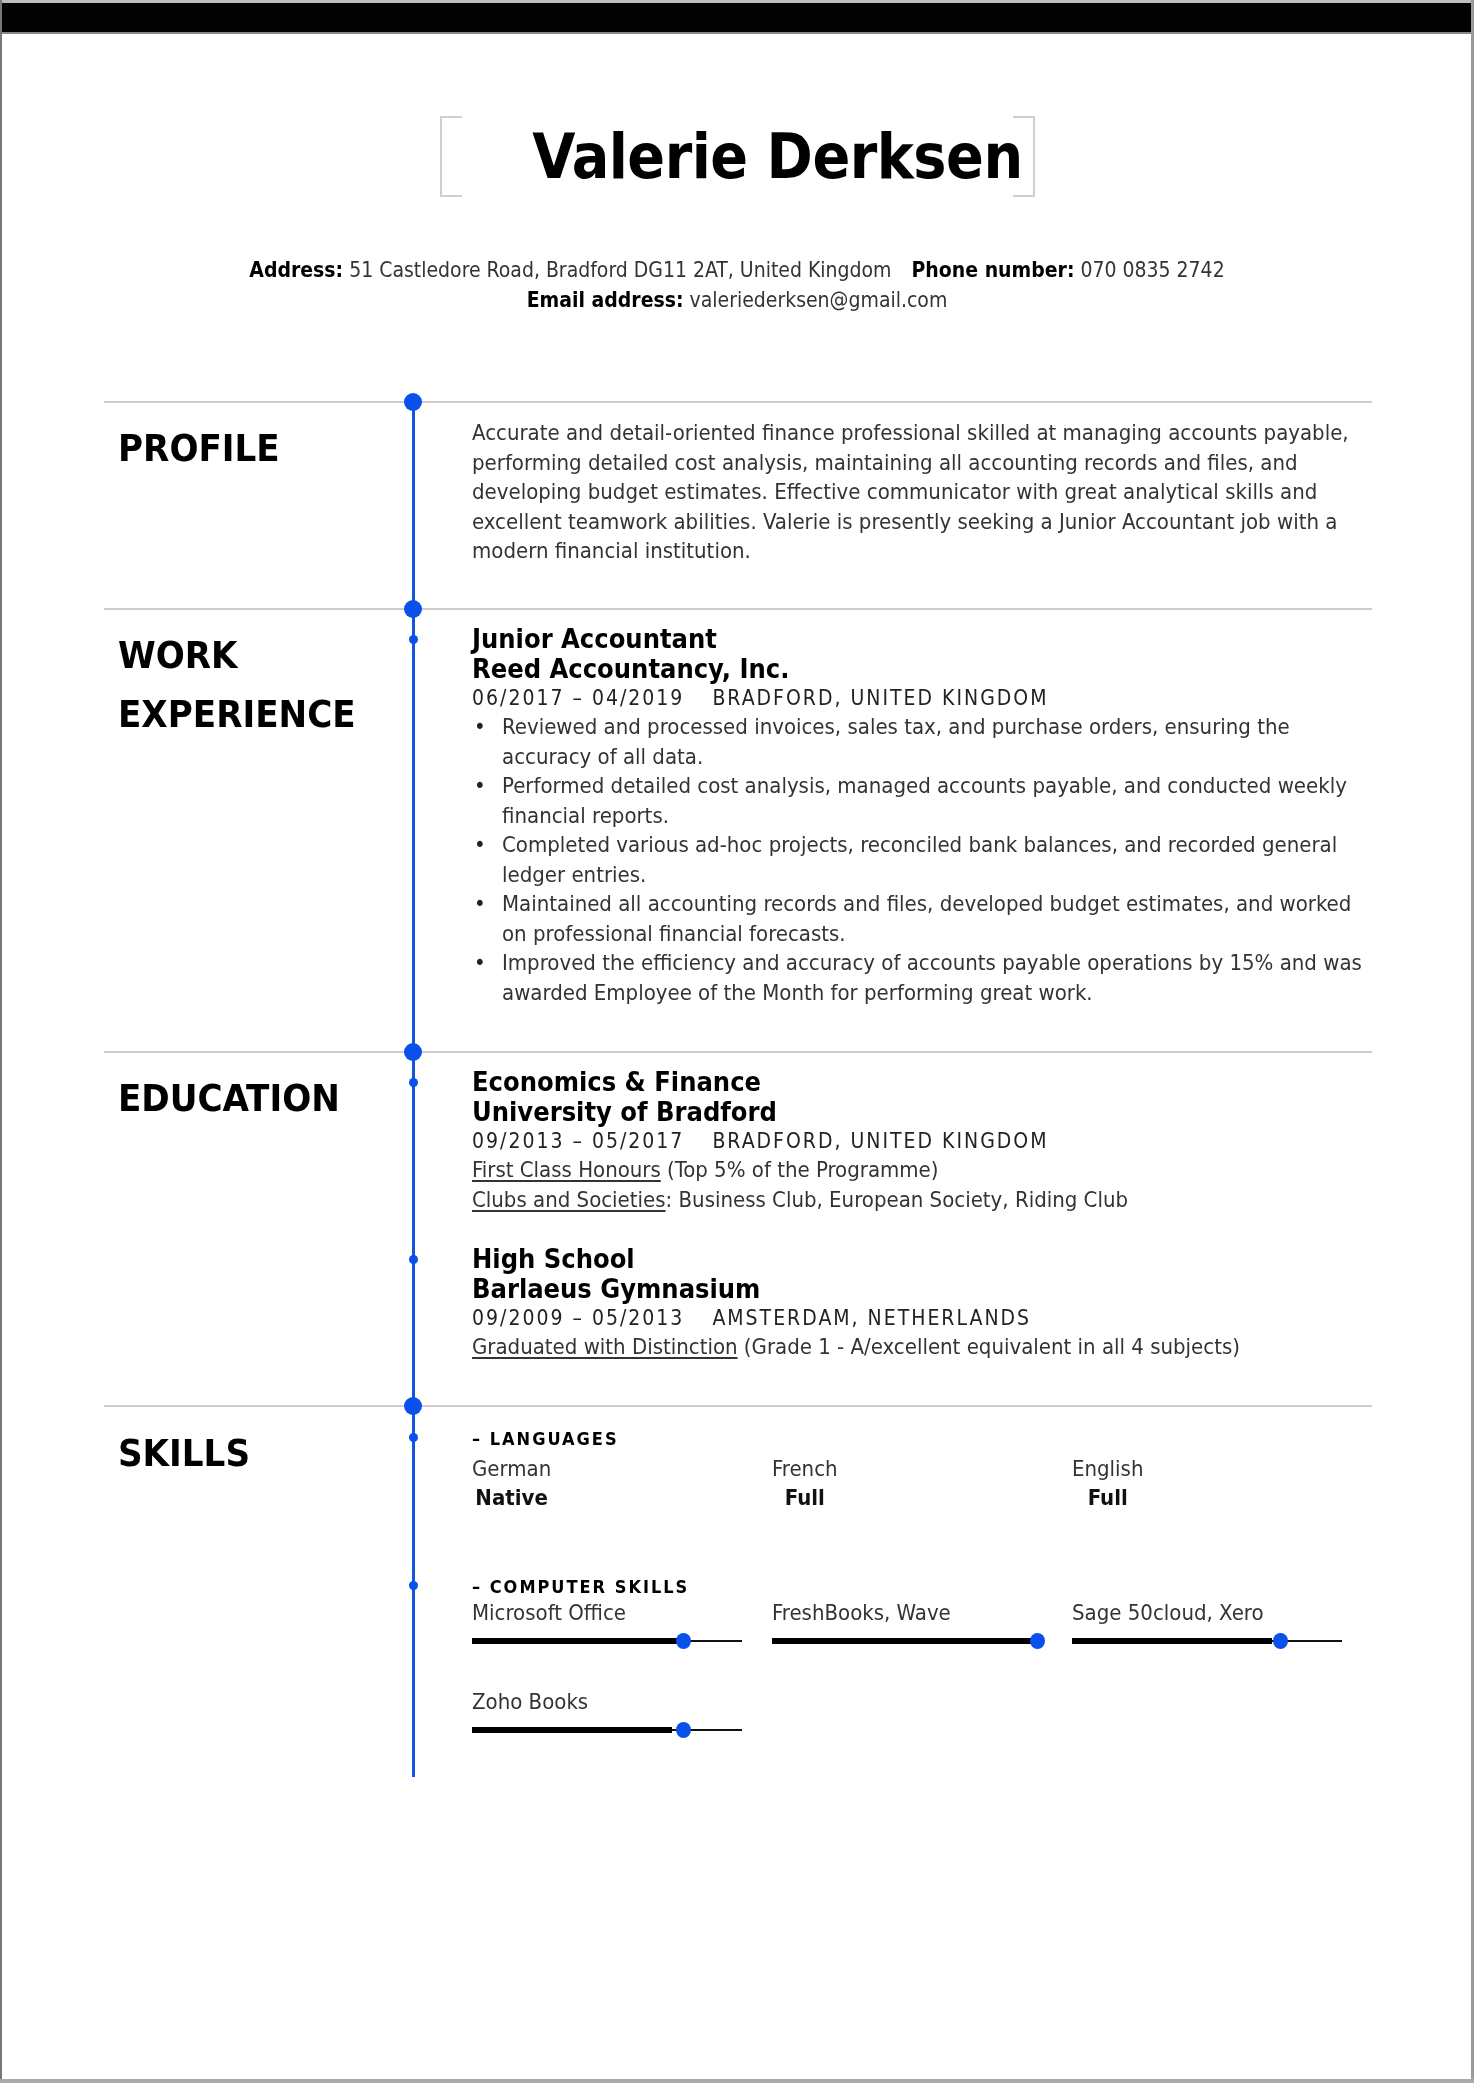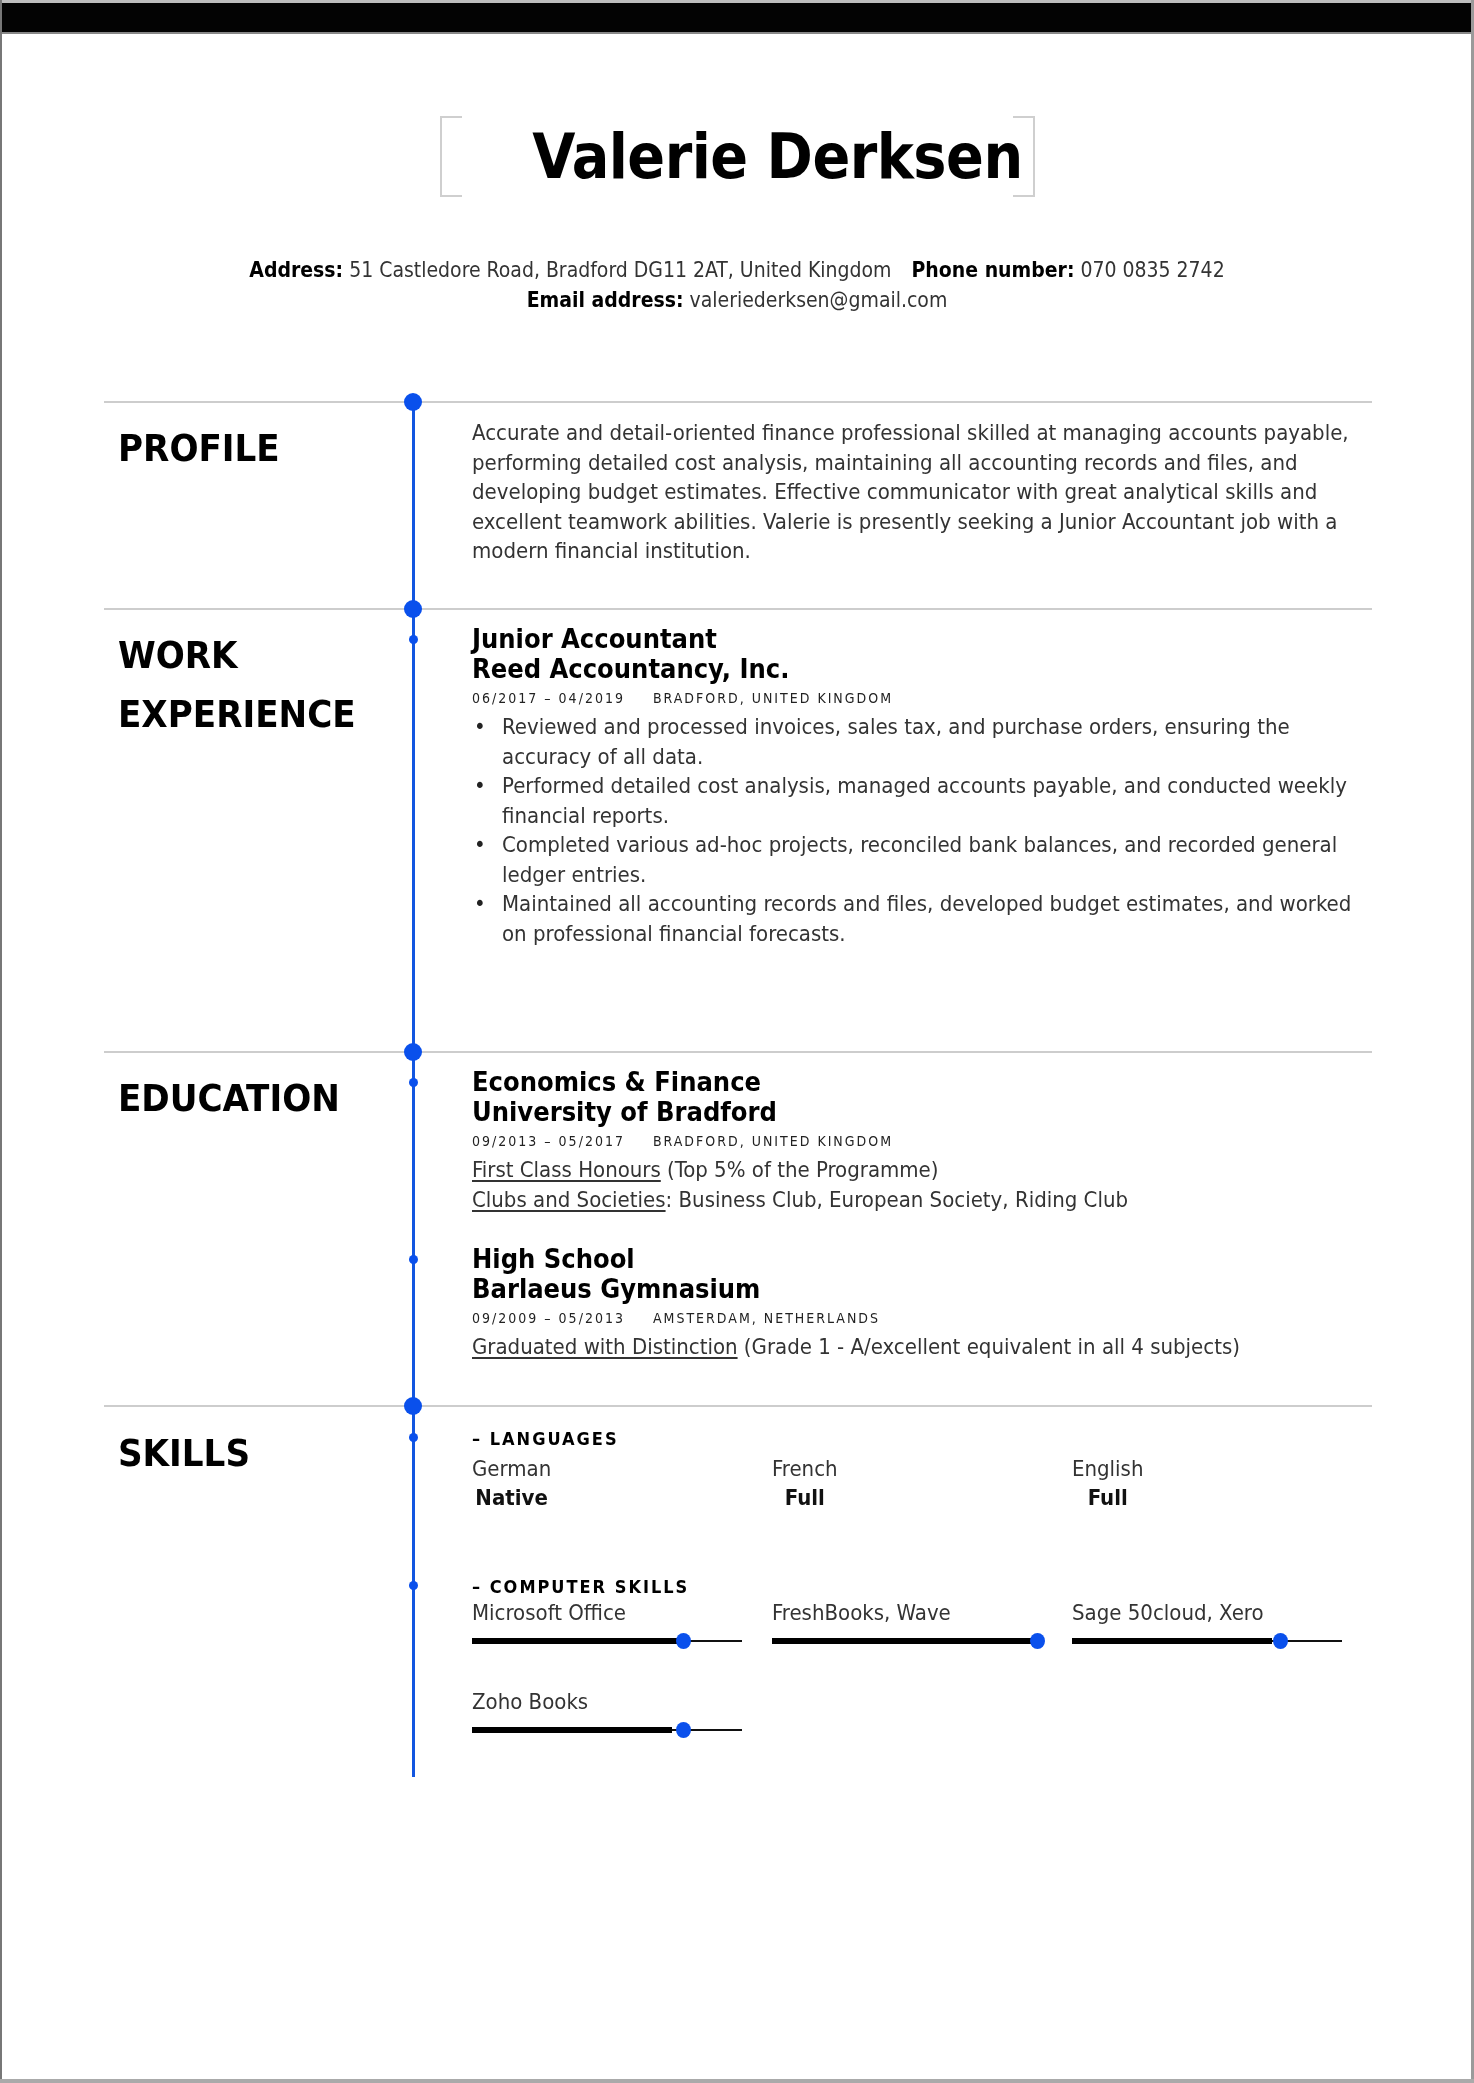--- a/index.html
+++ b/index.html
@@ -30,21 +30,21 @@
   .timeline { position:absolute; left:412px; top:402px; width:3px; height:1375px; background:#1256e0; }
   .dot-big { position:absolute; width:18px; height:18px; border-radius:50%; background:#0a50ec; left:404px; }
   .dot-sm { position:absolute; width:9px; height:9px; border-radius:50%; background:#0a50ec; left:409px; }
 
   .sec-label { position:absolute; left:118px; font-weight:bold; font-size:38px; color:#000; line-height:60px;
                font-family:"Liberation Sans Narrow","DejaVu Sans Condensed","Liberation Sans",sans-serif; }
 
   .content { position:absolute; left:472px; width:905px; font-size:22px; line-height:29.5px; color:#333;
              font-family:"Liberation Sans Narrow","DejaVu Sans Condensed","Liberation Sans",sans-serif; }
   .h-title { font-weight:bold; color:#000; font-size:27px; line-height:30px; }
-  .meta { font-size:14px; letter-spacing:2px; color:#222; line-height:28px; }
+  .meta { font-size:21px; letter-spacing:2px; color:#222; line-height:28px; }
   .meta .loc { margin-left:28px; }
   ul.bul { margin:0; padding:0; list-style:none; }
   ul.bul li { position:relative; padding-left:30px; }
   ul.bul li::before { content:"•"; position:absolute; left:2px; top:0; color:#222; }
   .u { text-decoration:underline; text-underline-offset:3px; }
 
   .sub-h { font-weight:bold; font-size:18px; letter-spacing:2px; color:#000; }
   .grid3 { position:relative; height:60px; }
   .col { position:absolute; top:0;text-align:center; }
   .col .strong { font-weight:bold; color:#111; }
@@ -111,20 +111,21 @@
   <div class="h-title">Junior Accountant</div>
   <div class="h-title">Reed Accountancy, Inc.</div>
   <div class="meta">
     <span>06/2017 – 04/2019</span><span class="loc">BRADFORD, UNITED KINGDOM</span>
   </div>
   <ul class="bul">
     <li>Reviewed and processed invoices, sales tax, and purchase orders, ensuring the accuracy of all data.</li>
     <li>Performed detailed cost analysis, managed accounts payable, and conducted weekly financial reports.</li>
     <li>Completed various ad-hoc projects, reconciled bank balances, and recorded general ledger entries.</li>
     <li>Maintained all accounting records and files, developed budget estimates, and worked on professional financial forecasts.</li>
+    <li>Improved the efficiency and accuracy of accounts payable operations by 15% and was awarded Employee of the Month for performing great work.</li>
   </ul>
 </div>
 
 <div class="sec-label" style="top:1068px">EDUCATION</div>
 <div class="content" style="top:1067px">
   <div class="h-title">Economics &amp; Finance</div>
   <div class="h-title">University of Bradford</div>
   <div class="meta">
     <span>09/2013 – 05/2017</span><span class="loc">BRADFORD, UNITED KINGDOM</span>
   </div>

